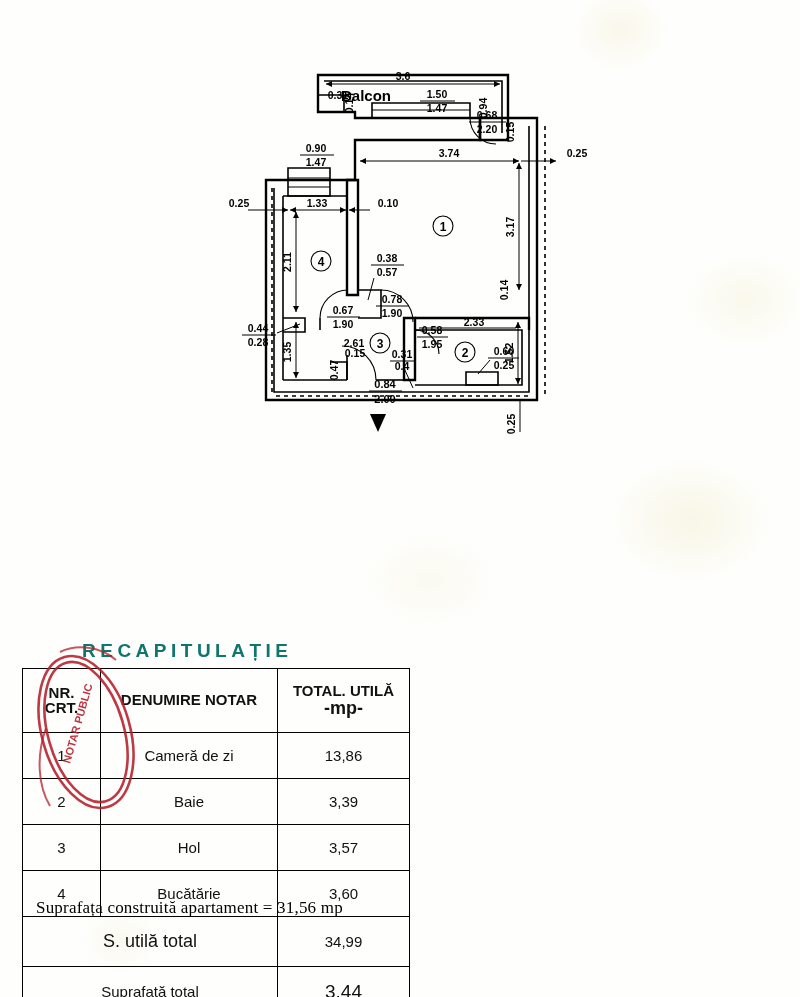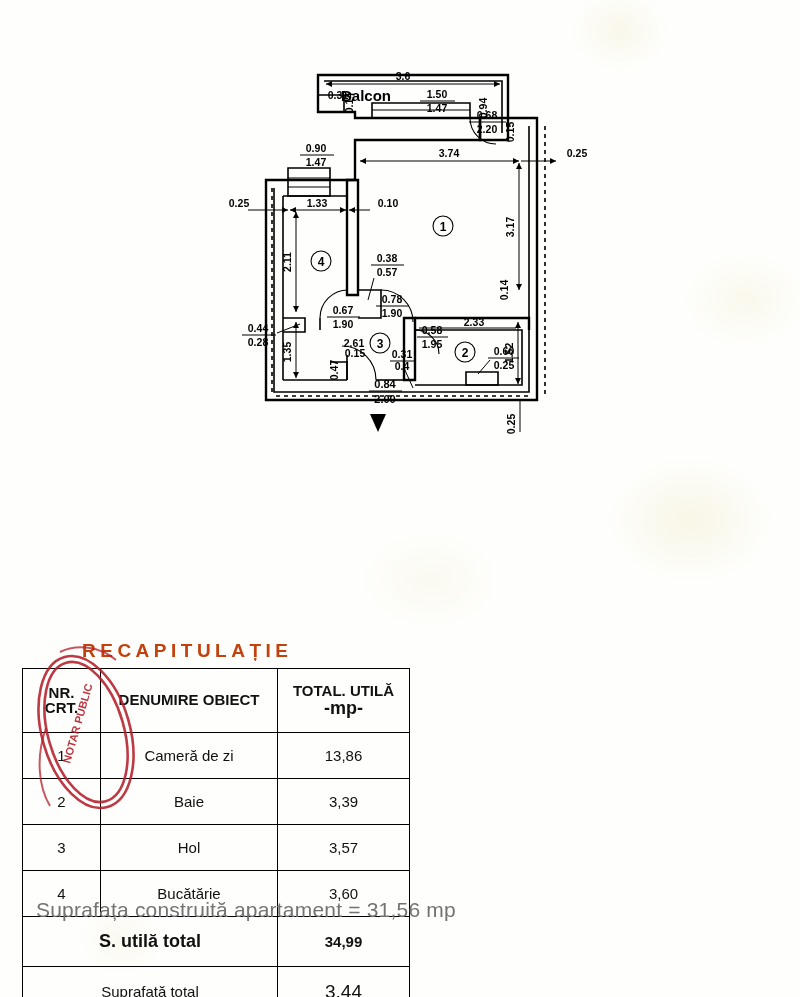--- a/index.html
+++ b/index.html
@@ -16,43 +16,43 @@
       radial-gradient(ellipse 90px 70px at 745px 300px, rgba(238,232,190,.25), transparent 70%),
       radial-gradient(ellipse 70px 60px at 620px 30px, rgba(232,224,175,.22), transparent 70%),
       radial-gradient(ellipse 100px 70px at 430px 580px, rgba(236,230,195,.20), transparent 70%),
       radial-gradient(ellipse 60px 50px at 120px 940px, rgba(236,230,195,.20), transparent 70%);
   }
   #plan{position:absolute;left:0;top:0;width:800px;height:620px;}
   
   .recap-wrap{position:absolute;left:22px;top:640px;width:420px;}
   .recap-title{
     font-size:19px;font-weight:700;letter-spacing:4.5px;
-    margin:0 0 6px 60px;color:#c2410c;
+    margin:0 0 6px 60px;color:#0f766e;
   }
   table.recap{border-collapse:collapse;width:387px;table-layout:fixed;
     background:transparent;}
   table.recap td{
     border:1.6px solid #000;text-align:center;vertical-align:middle;
     font-size:15px;padding:14px 2px;color:#111;
   }
   .c-nr{width:78px;}
   .c-name{width:177px;}
   .c-val{width:132px;}
   .hdr td{font-weight:700;font-size:15.5px;line-height:1.05;padding:4px 2px;}
   .hdr .sub{font-size:18px;font-weight:700;display:block;}
   .rowtxt{font-size:15.5px;}
-  .sum td{font-weight:700;font-size:18px;padding:4px 2px;margin-left:28px;}
+  .sum td{font-weight:400;font-size:18px;padding:4px 2px;margin-left:28px;}
   .sum .lbl{font-size:18px;}
   .mid td{font-size:16px;padding:4px 2px;}
   .mid .val{font-weight:400;font-size:19px;}
   .total td{font-weight:700;font-size:19px;padding:4px 2px;letter-spacing:.5px;}
   .thickrow td{border-top-width:2.6px;}
   .caption{
     position:absolute;left:36px;top:898px;width:420px;
-    font-family:Liberation Sans, sans-serif;font-size:21px;color:#737373;
+    font-family:Liberation Serif, serif;font-size:17px;color:#000000;
     letter-spacing:.2px;
   }
   
   .stamp{position:absolute;left:30px;top:636px;width:120px;height:190px;pointer-events:none;}
 </style>
 </head>
 <body>
 
 <div class="scan-noise"></div>
 
@@ -313,21 +313,21 @@
         <col class="c-nr">
         <col class="c-name">
         <col class="c-val">
       </colgroup>
     <tbody>
       <tr class="hdr">
         <td>
           <span>NR.</span><br>
           <span>CRT.</span>
         </td>
-        <td>DENUMIRE OBIECT</td>
+        <td>DENUMIRE NOTAR</td>
         <td>
           <span>TOTAL. UTILĂ</span>
           <span class="sub">-mp-</span>
         </td>
       </tr>
       <tr class="rowtxt">
         <td>1</td>
         <td>Cameră de zi</td>
         <td>13,86</td>
       </tr>

